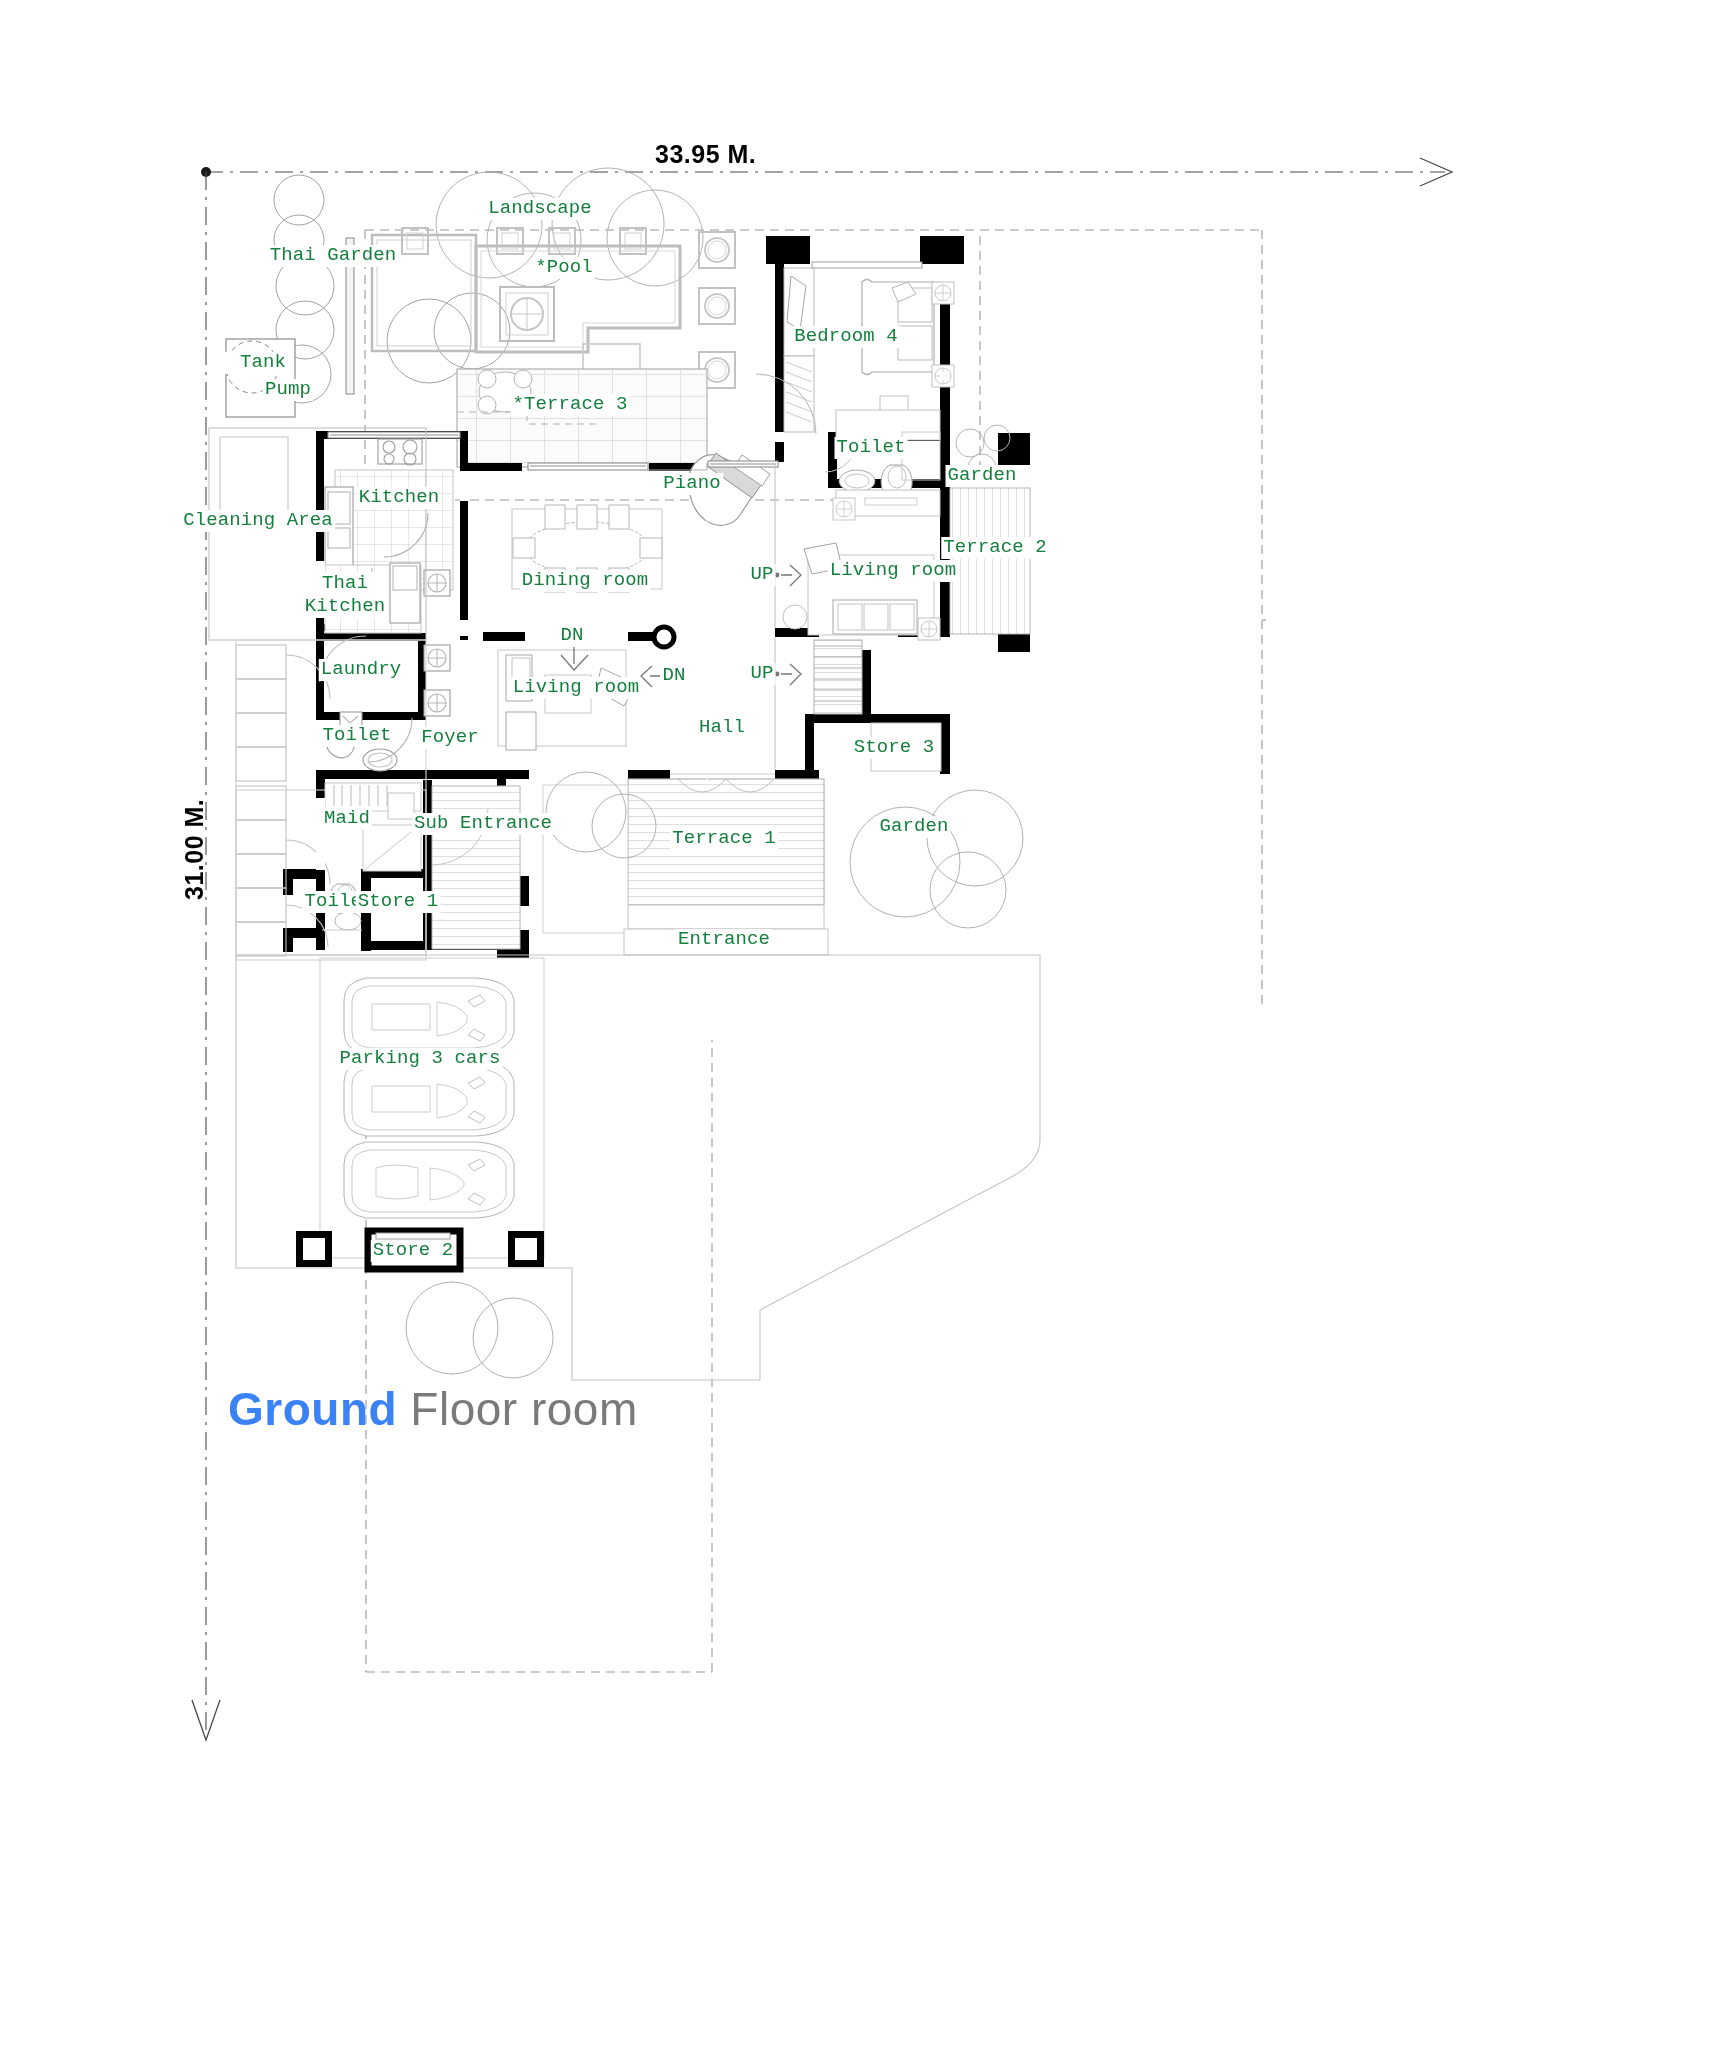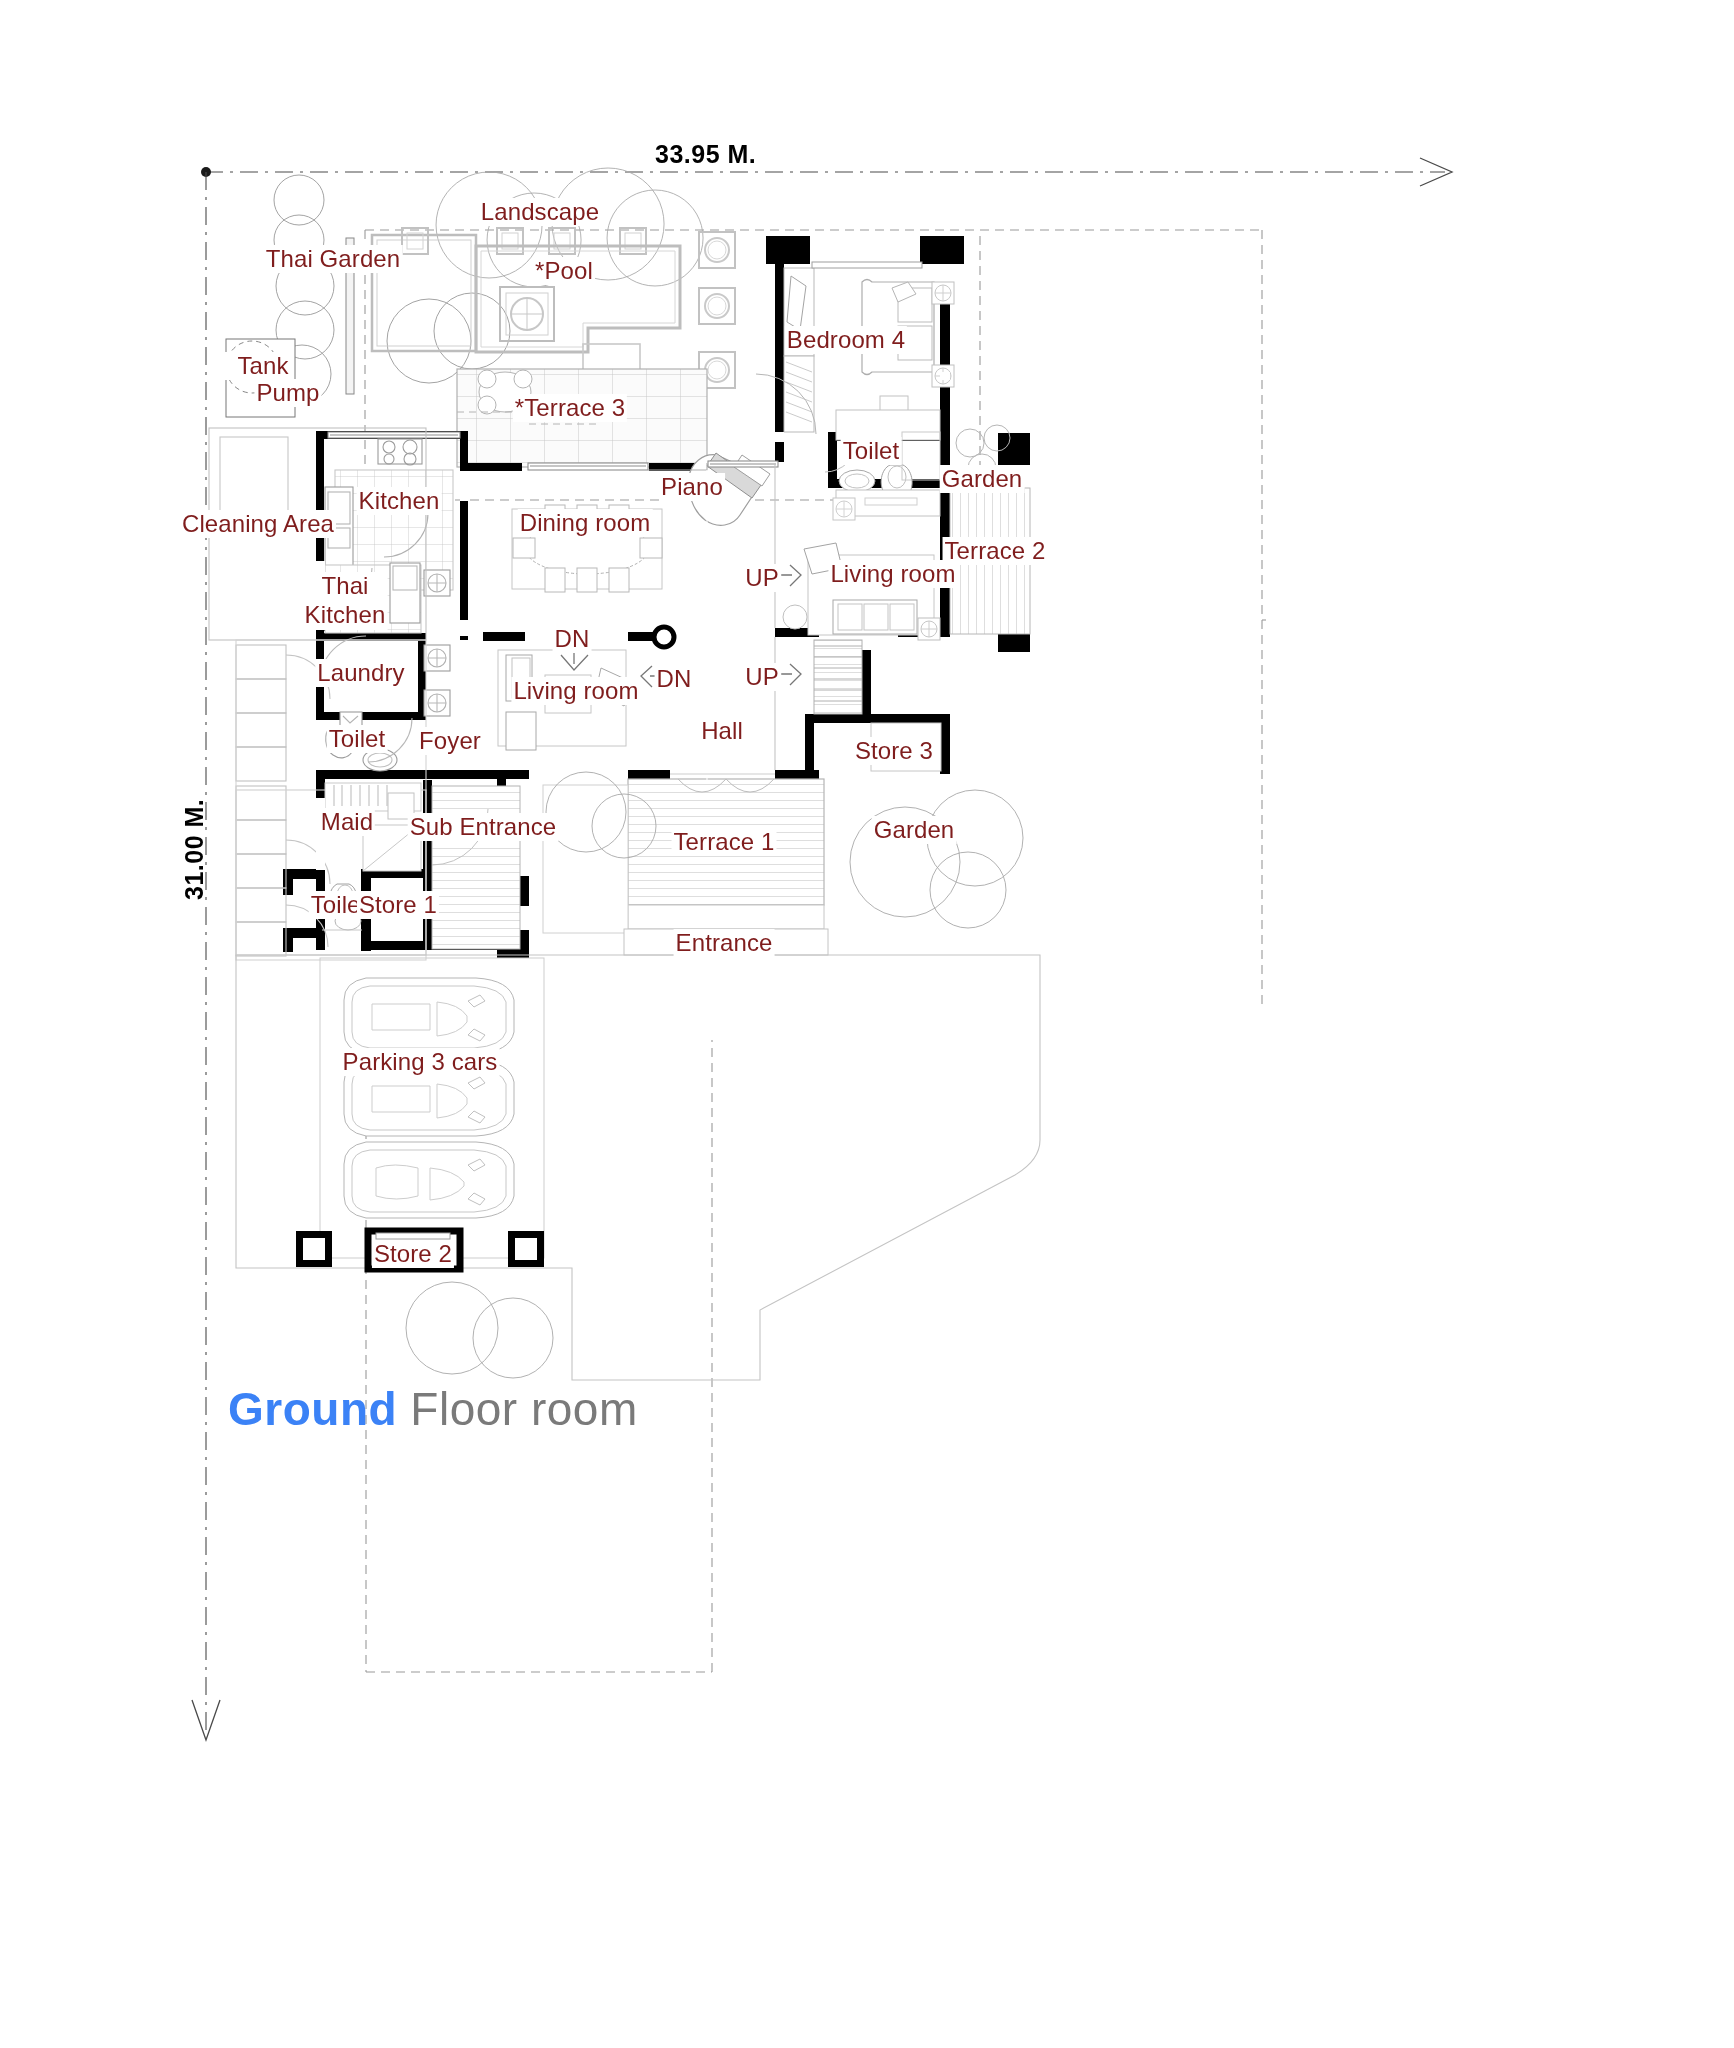--- a/index.html
+++ b/index.html
@@ -7,23 +7,23 @@
   body{
     width:1734px;height:2048px;
     font-family:"Liberation Sans", sans-serif;
     color:#000;
     position:relative;
     overflow:hidden;
   }
   #plan{position:absolute;left:0;top:0;width:1734px;height:2048px;}
   .lbl{
     position:absolute;
-    font-family:Liberation Sans, sans-serif;
-    font-size:24px;
-    color:#7f1d1d;
+    font-family:Liberation Mono, monospace;
+    font-size:19px;
+    color:#15803d;
     white-space:nowrap;
     background:#fff;
     padding:0 2px;
     line-height:1.15;
     letter-spacing:0.1px;
   }
   .lbl.c{transform:translateX(-50%);}
   .dim{
     position:absolute;
     font-weight:bold;
@@ -531,21 +531,21 @@
     <div class="lbl c" style="left: 564px; top: 257px;">*Pool</div>
     <div class="lbl c" style="left: 250px; top: 352px; padding-left: 28px;">Tank</div>
     <div class="lbl c" style="left: 288px; top: 379px;">Pump</div>
     <div class="lbl c" style="left: 570px; top: 394px;">*Terrace 3</div>
     <div class="lbl c" style="left: 846px; top: 326px;">Bedroom 4</div>
     <div class="lbl c" style="left: 871px; top: 437px;">Toilet</div>
     <div class="lbl c" style="left: 982px; top: 465px;">Garden</div>
     <div class="lbl c" style="left: 995px; top: 537px;">Terrace 2</div>
     <div class="lbl c" style="left: 258px; top: 510px;">Cleaning Area</div>
     <div class="lbl c" style="left: 399px; top: 487px;">Kitchen</div>
-    <div class="lbl c" style="left: 585px; top: 509px;">Dining room</div>
+    <div class="lbl c" style="left: 585px; top: 570px;">Dining room</div>
     <div class="lbl c" style="left: 692px; top: 473px;">Piano</div>
     <div class="lbl c" style="left: 893px; top: 560px;">Living room</div>
     <div class="lbl c" style="left: 762px; top: 564px;">UP</div>
     <div class="lbl c" style="left: 762px; top: 663px;">UP</div>
     <div class="lbl c" style="left: 572px; top: 625px;">DN</div>
     <div class="lbl c" style="left: 674px; top: 665px;">DN</div>
     <div class="lbl c" style="left: 576px; top: 677px;">Living room</div>
     <div class="lbl c" style="left: 722px; top: 717px;">Hall</div>
     <div class="lbl c" style="left: 894px; top: 737px;">Store 3</div>
     <div class="lbl c" style="left: 361px; top: 659px;">Laundry</div>

